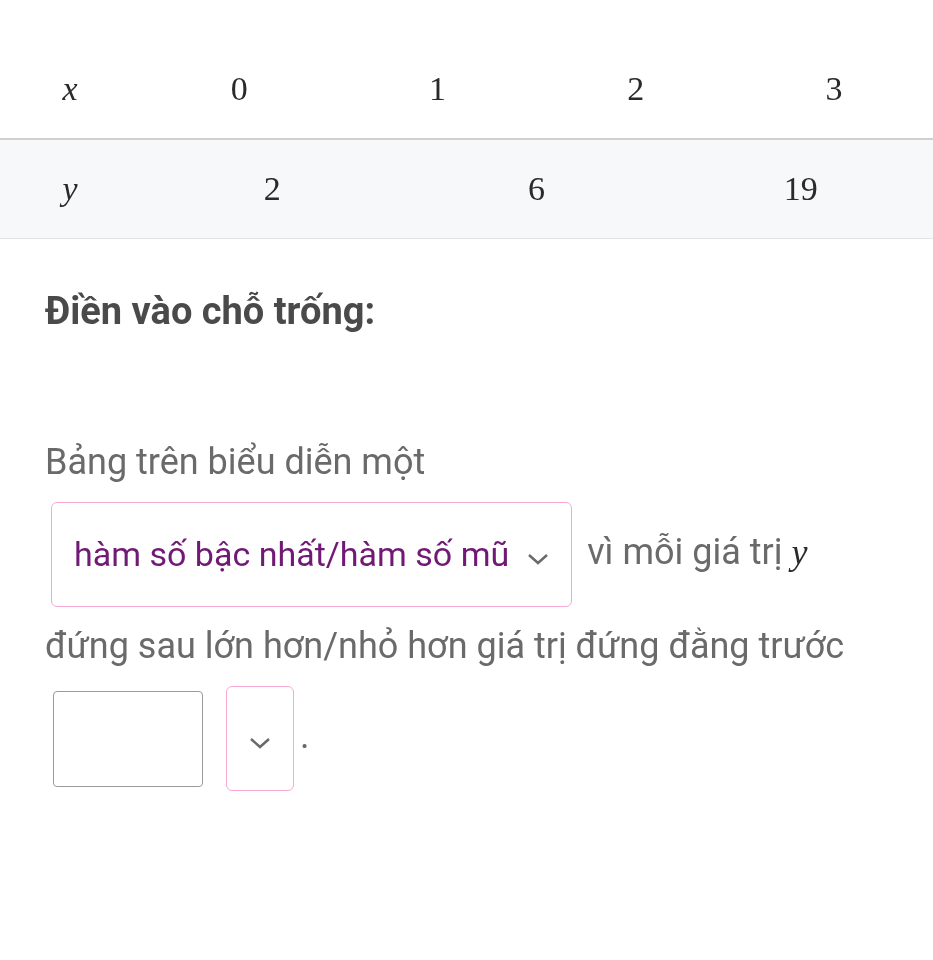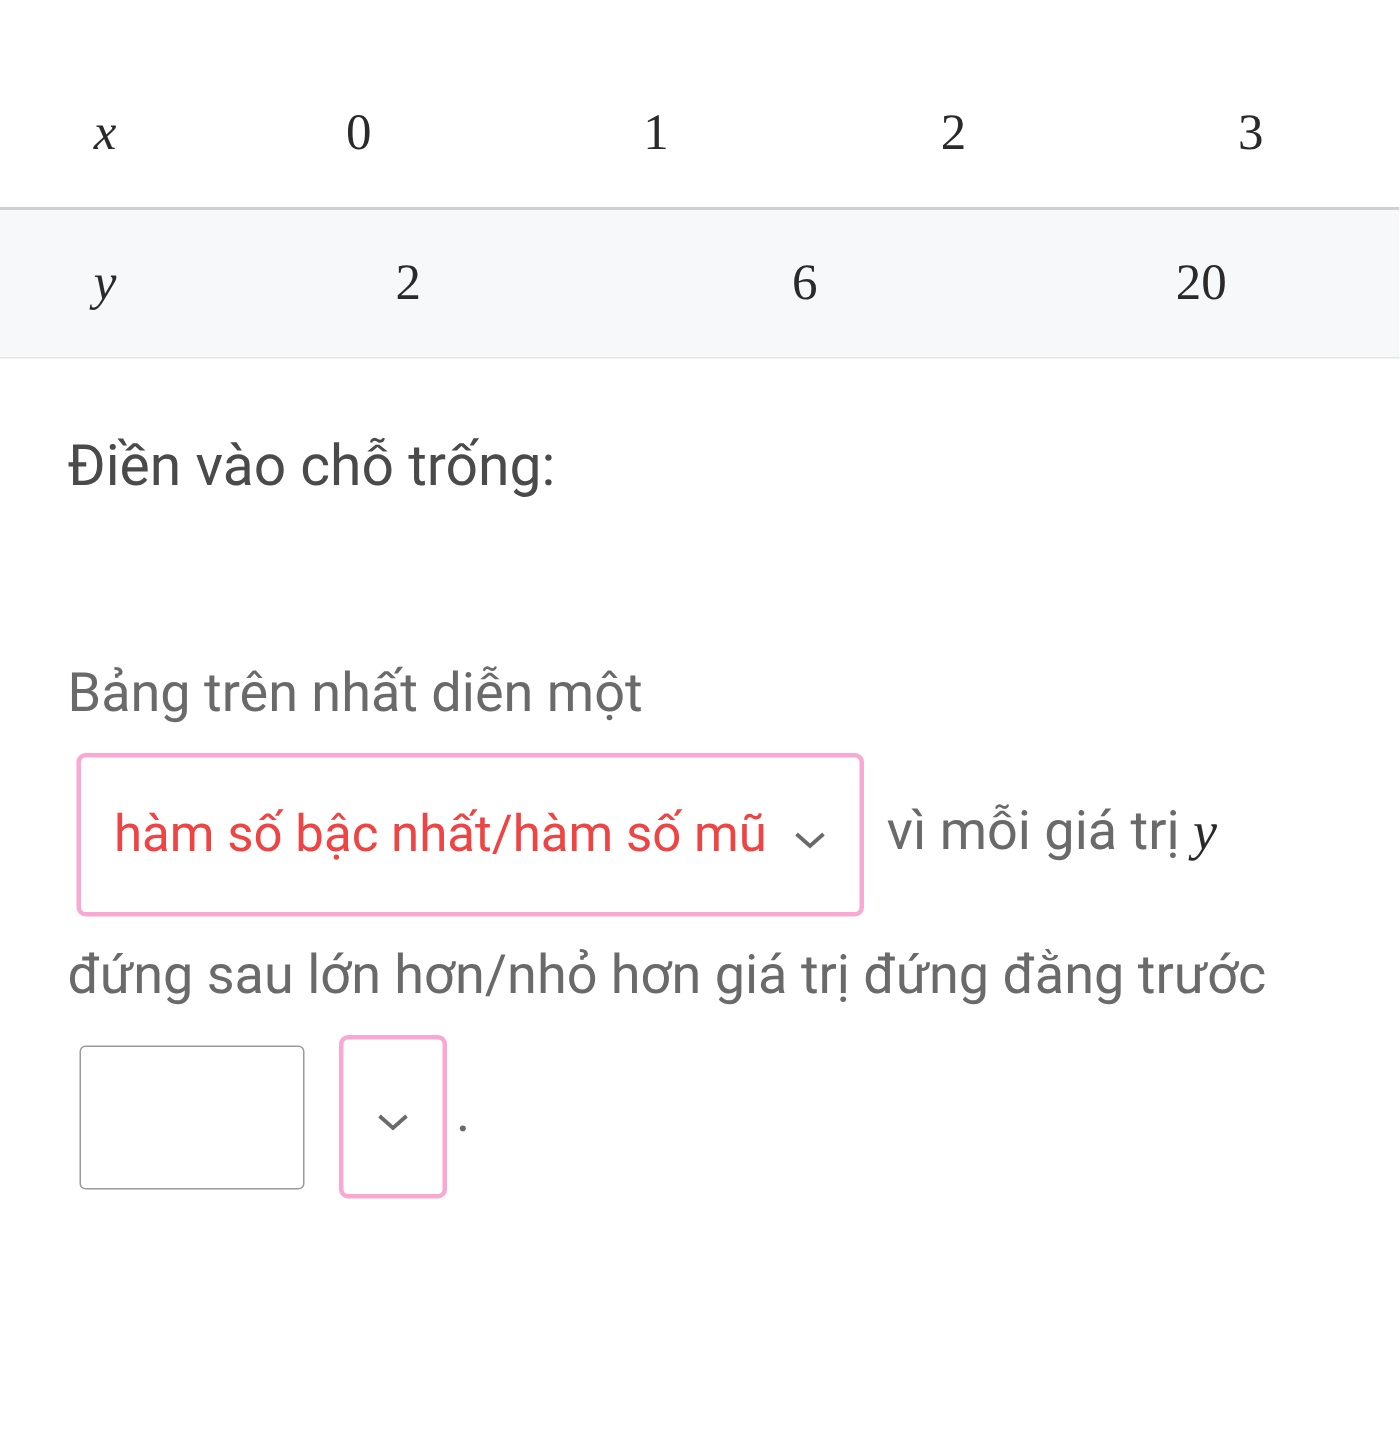--- a/index.html
+++ b/index.html
@@ -43,42 +43,42 @@
       text-align: center;
       font-family: "Times New Roman", serif;
       font-size: 34px;
       color: #2a2a2a;
     }
     .prompt-section {
       padding: 50px 45px 0 45px;
     }
     .prompt-title {
       font-size: 38px;
-      font-weight: 400;
+      font-weight: 700;
       color: #4a4a4a;
       margin-bottom: 90px;
     }
     .fill-text {
       font-size: 36px;
       color: #6a6a6a;
       line-height: 2.2;
     }
     .fill-text .math-var {
       font-family: "Times New Roman", serif;
       font-style: italic;
       color: #2a2a2a;
     }
     .dropdown {
       display: inline-flex;
       align-items: center;
-      border: 3px solid #f9a8d4;
+      border: 1px solid #f9a8d4;
       border-radius: 6px;
       padding: 14px 22px;
       font-size: 34px;
-      color: #ef4444;
+      color: #701a75;
       background: #ffffff;
       cursor: pointer;
       vertical-align: middle;
       margin: 0 6px;
     }
     .dropdown-label {
       margin-right: 18px;
     }
     .chevron {
       display: inline-block;
@@ -112,29 +112,29 @@
     <div class="cell-label">x</div>
     <div class="cell-value">0</div>
     <div class="cell-value">1</div>
     <div class="cell-value">2</div>
     <div class="cell-value">3</div>
   </div>
   <div class="table-row row-y">
     <div class="cell-label">y</div>
     <div class="cell-value">2</div>
     <div class="cell-value">6</div>
-    <div class="cell-value">20</div>
+    <div class="cell-value">19</div>
   </div>
 </div>
 
 <div class="prompt-section">
   <div class="prompt-title">Điền vào chỗ trống:</div>
 
   <div class="fill-text">
-    <span>Bảng trên nhất diễn một</span>
+    <span>Bảng trên biểu diễn một</span>
     <br>
     <span class="dropdown">
       <span class="dropdown-label">hàm số bậc nhất/hàm số mũ</span>
       <span class="chevron">
         <svg viewBox="0 0 22 14">
             <polyline points="2,3 11,11 20,3"></polyline>
           </svg>
       </span>
     </span>
     <span>vì mỗi giá trị</span>

